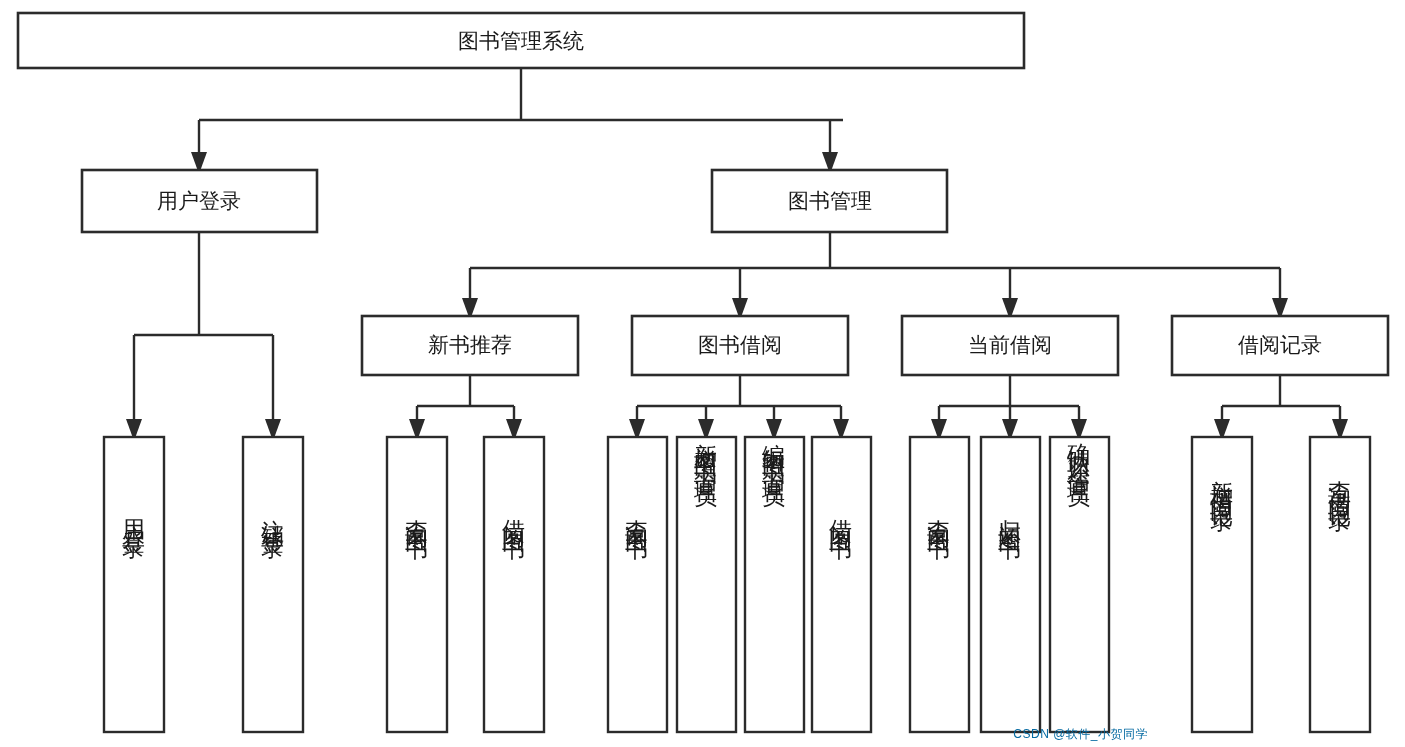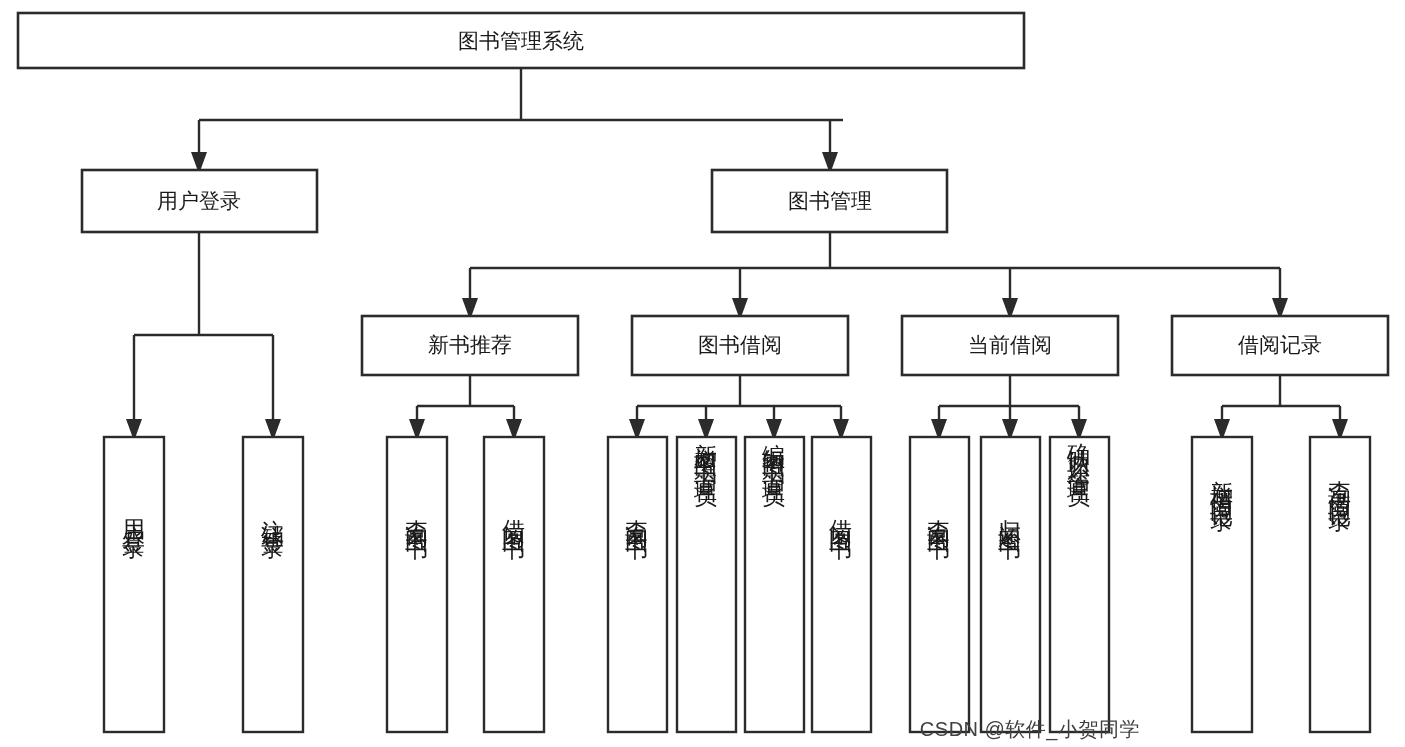--- a/index.html
+++ b/index.html
@@ -52,25 +52,25 @@
     dominant-baseline: middle;
   }
   .leaf-label {
     font-family: "Liberation Sans", "DejaVu Sans", sans-serif;
     fill: #1a1a1a;
     font-size: 23px;
     text-anchor: middle;
   }
   .watermark {
     position: absolute;
-    right: 8px;
+    right: 0;
     bottom: 4px;
     font-family: "Liberation Sans", "DejaVu Sans", sans-serif;
-    font-size: 20px;
-    color: #404040;
+    font-size: 12px;
+    color: #0369a1;
     letter-spacing: 0.5px;
     white-space: nowrap;
     pointer-events: none;
   }
 </style>
 </head>
 <body>
 
 <div id="diagram-root">
   <svg class="flow" viewBox="0 0 1405 747" xmlns="http://www.w3.org/2000/svg">

